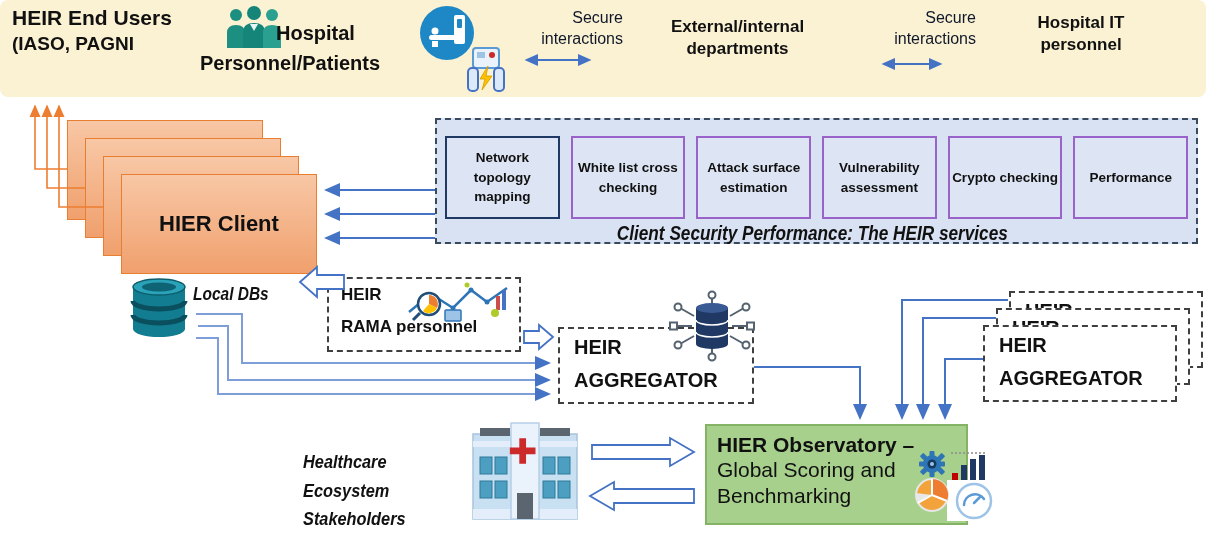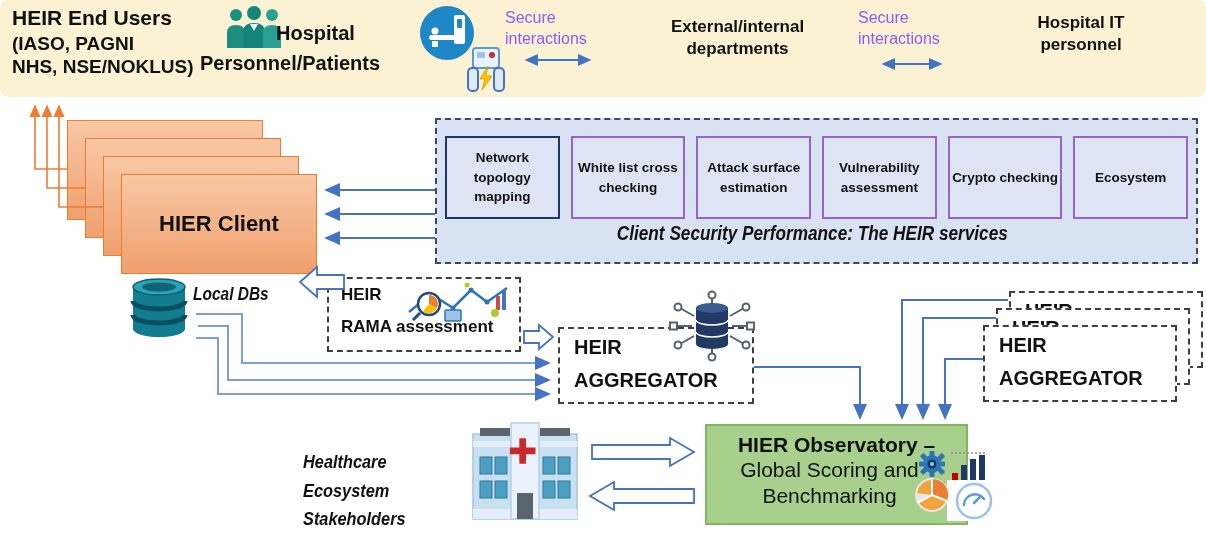--- a/index.html
+++ b/index.html
@@ -9,31 +9,31 @@
   svg{display:block;}
 
   
   .banner{left:0;top:0;width:1206px;height:97px;background:#fbf1d3;border-radius:8px;}
   .banner-bold{font-weight:bold;font-size:17px;line-height:1.28;}
   .endusers-title{left:12px;top:6px;font-weight:bold;font-size:21px;}
   .endusers-sub{font-weight:600;font-size:19px;line-height:1.22;}
   .sub1{left:12px;top:32px;}
   .sub2{left:12px;top:55px;}
   .personnel{left:200px;top:18px;width:192px;font-weight:bold;font-size:20px;line-height:1.5;text-indent:76px;}
-  .secure{width:118px;text-align:left;font-size:16px;color:#8b5cf6;line-height:1.3;}
+  .secure{width:118px;text-align:right;font-size:16px;color:#0f172a;line-height:1.3;}
   .departments{left:620px;top:16px;width:235px;text-align:center;}
   .itpersonnel{left:1012px;top:12px;width:138px;text-align:center;}
 
   
   .client-box{width:196px;height:100px;background:linear-gradient(180deg,#f8c7a5 0%,#f0a06d 100%);
     border:1.5px solid #e87e31;box-sizing:border-box;display:flex;align-items:center;justify-content:center;}
   .client-label{font-weight:bold;font-size:22px;}
 
   
-  .services-panel{left:435px;top:118px;width:763px;height:146px;background:#d9e2f3;
+  .services-panel{left:435px;top:118px;width:763px;height:126px;background:#d9e2f3;
     border:2px dashed #3a4a5e;box-sizing:border-box;}
   .service-row{position:absolute;left:8px;top:16px;right:8px;display:flex;gap:11px;}
   .service-box{flex:1;height:83px;background:#dde5f4;border:2px solid #9a63c9;box-sizing:border-box;
     display:flex;align-items:center;justify-content:center;text-align:center;
     font-weight:bold;font-size:13.5px;line-height:1.45;padding:2px;}
   .service-box.primary{border-color:#1f3864;}
   .services-caption{position:absolute;left:0;right:8px;top:102px;text-align:center;}
 
   .cond-i{font-style:italic;font-weight:bold;transform:scaleX(.86);transform-origin:0 50%;}
   .cond-i-c{font-style:italic;font-weight:bold;transform:scaleX(.86);transform-origin:50% 50%;}
@@ -46,38 +46,37 @@
   .rama-l2{left:12px;top:38px;font-weight:bold;font-size:17px;}
   .agg-box{left:558px;top:327px;width:196px;height:77px;}
   .agg-l1{left:14px;top:7px;font-weight:bold;font-size:20px;}
   .agg-l2{left:14px;top:40px;font-weight:bold;font-size:20px;text-align:center;}
   .stack-back{left:1009px;top:291px;width:194px;height:77px;}
   .stack-mid{left:996px;top:308px;width:194px;height:77px;}
   .stack-front{left:983px;top:325px;width:194px;height:77px;}
 
   
   .observatory{left:705px;top:424px;width:263px;height:101px;background:#a8d08d;
-    border:2px solid #84b366;box-sizing:border-box;padding:7px 10px;text-align:center;}
+    border:2px solid #84b366;box-sizing:border-box;padding:7px 10px;}
   .obs-title{font-weight:bold;font-size:21px;}
   .obs-sub{font-size:21px;width:225px;line-height:1.24;}
 
   .localdbs{left:193px;top:284px;font-size:18px;}
   .stakeholders{left:303px;top:448px;width:182px;font-size:19px;line-height:1.5;}
 
   .nopointer{pointer-events:none;}
 </style>
 </head>
 <body>
 
 <div id="canvas">
 
   <div class="abs banner"></div>
   <div class="abs endusers-title">HEIR End Users</div>
   <div class="abs endusers-sub sub1">(IASO, PAGNI</div>
-  <div class="abs endusers-sub sub2">NHS, NSE/NOKLUS)</div>
 
   <svg class="abs nopointer" style="left:224px;top:6px" width="60" height="44" viewBox="0 0 60 44">
     <circle cx="12" cy="9" r="6" fill="#1d8f80"></circle>
     <path d="M3,42 v-15 q0,-8 9,-8 q9,0 9,8 v15 z" fill="#1d8f80"></path>
     <circle cx="30" cy="7" r="7" fill="#15857a"></circle>
     <path d="M19,42 v-16 q0,-9 11,-9 q11,0 11,9 v16 z" fill="#15857a"></path>
     <path d="M26,18 l4,7 l4,-7 z" fill="#e9f5f2"></path>
     <circle cx="48" cy="9" r="6" fill="#2aa190"></circle>
     <path d="M39,42 v-15 q0,-8 9,-8 q9,0 9,8 v15 z" fill="#2aa190"></path>
   </svg>
@@ -125,21 +124,21 @@
       <div class="service-box">
           <span>Attack surface estimation</span>
         </div>
       <div class="service-box">
           <span>Vulnerability assessment</span>
         </div>
       <div class="service-box">
           <span>Crypto checking</span>
         </div>
       <div class="service-box">
-          <span>Ecosystem</span>
+          <span>Performance</span>
         </div>
     </div>
     <div class="services-caption">
       <span class="cond-i-c caption-text" style="display:inline-block">Client Security Performance: The HEIR services</span>
     </div>
   </div>
 
   <svg class="abs nopointer" style="left:0;top:0" width="1206" height="533" viewBox="0 0 1206 533">
     <defs>
       <marker id="mb" markerWidth="9" markerHeight="8" refX="7" refY="3.5" orient="auto">
@@ -191,21 +190,21 @@
     <path d="M7,38 a26,8 0 0 0 52,0" fill="none" stroke="#0a4f5e" stroke-width="5"></path>
     <ellipse cx="33" cy="10" rx="26" ry="8" fill="#2aa3b8" stroke="#0c5e6d" stroke-width="1.5"></ellipse>
     <ellipse cx="33" cy="10" rx="17" ry="4.5" fill="#0e6375"></ellipse>
   </svg>
   <div class="abs localdbs">
     <span class="cond-i" style="display:inline-block">Local DBs</span>
   </div>
 
   <div class="abs dashed-box rama-box">
     <div class="abs rama-l1">HEIR</div>
-    <div class="abs rama-l2">RAMA assessment</div>
+    <div class="abs rama-l2">RAMA personnel</div>
     <svg class="abs nopointer" style="left:72px;top:3px" width="116" height="40" viewBox="0 0 116 40">
       <polyline points="8,30 30,12 52,26 70,8 86,20 106,6" fill="none" stroke="#2e75b6" stroke-width="2.5"></polyline>
       <circle cx="52" cy="26" r="2.5" fill="#2e75b6"></circle>
         <circle cx="70" cy="8" r="2.5" fill="#2e75b6"></circle>
       <circle cx="86" cy="20" r="2.5" fill="#2e75b6"></circle>
         <circle cx="66" cy="3" r="2.5" fill="#aecb2a"></circle>
       <rect x="95" y="14" width="4" height="14" fill="#cc4b4b"></rect>
       <rect x="101" y="8" width="4" height="20" fill="#4472c4"></rect>
       <circle cx="94" cy="31" r="4" fill="#aecb2a"></circle>
       <circle cx="28" cy="22" r="11" fill="#fff" stroke="#1f4e79" stroke-width="2.5"></circle>

